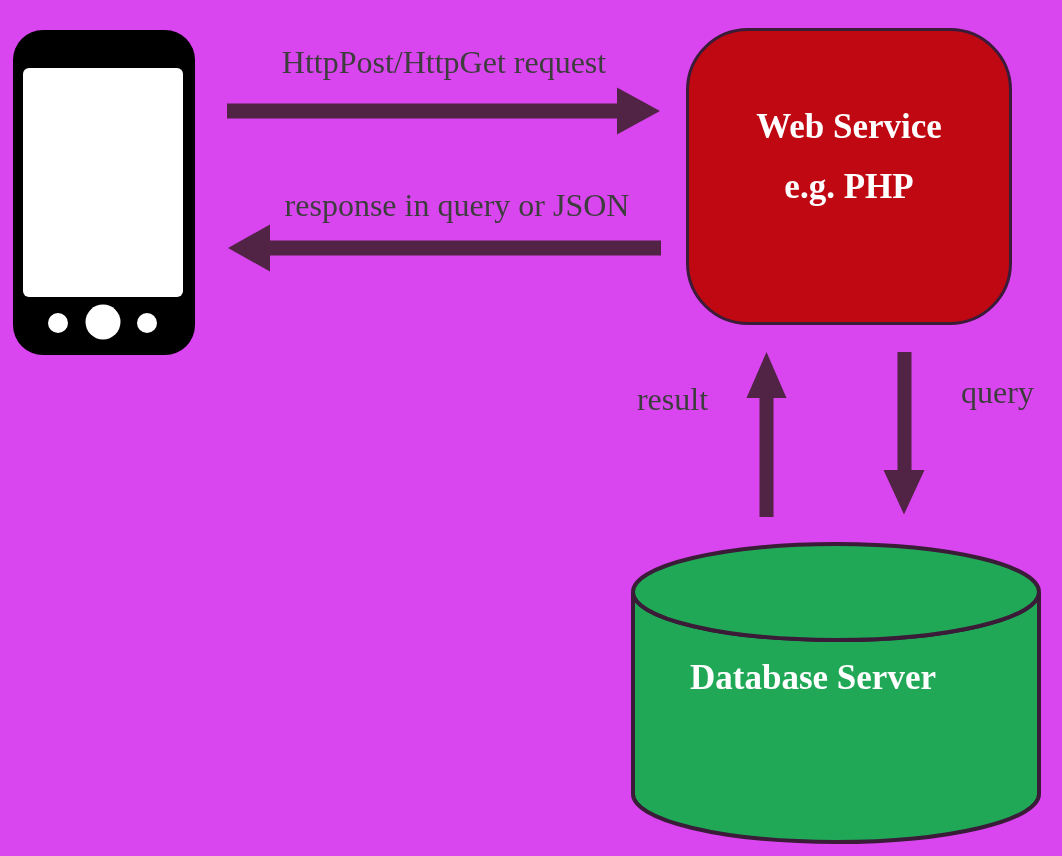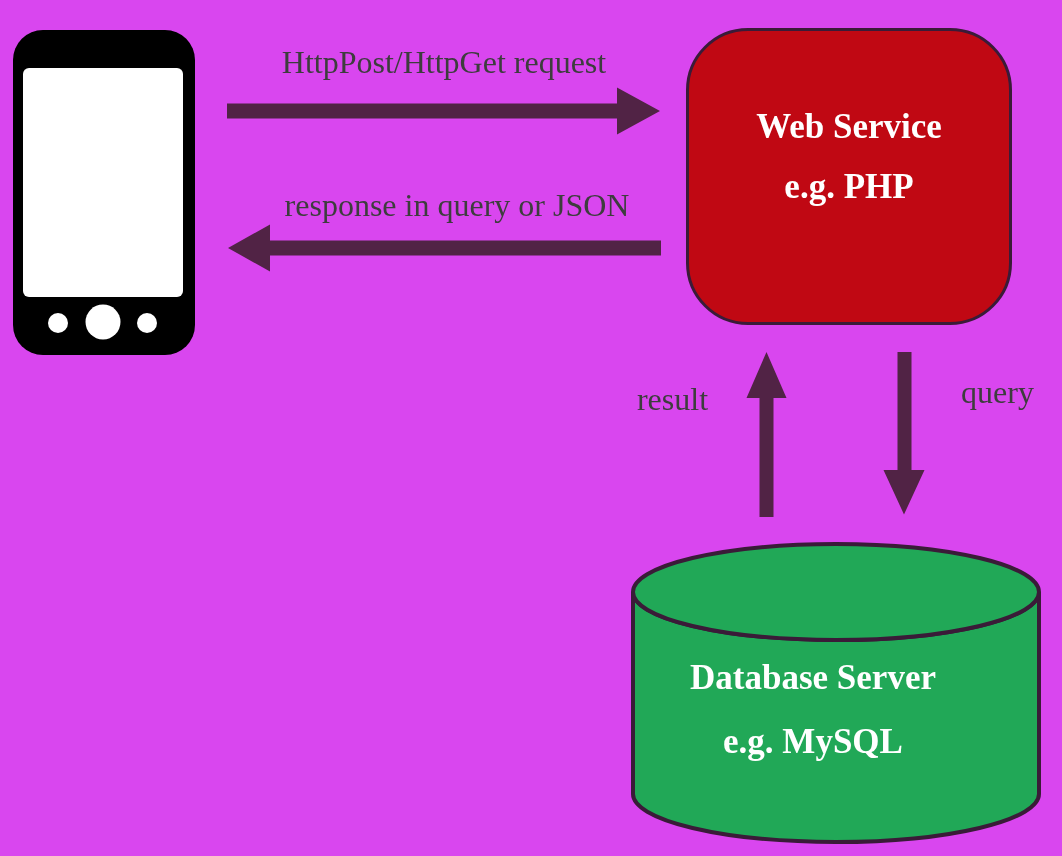--- a/index.html
+++ b/index.html
@@ -92,15 +92,14 @@
   <div class="edge-label" style="left:930px; top:372px; width:135px;">query</div>
   <svg class="abs" style="left:883px; top:352px;" width="42" height="163" viewBox="0 0 42 163">
     <polygon points="14.5,0 28.5,0 28.5,118 41.5,118 21,162.5 0.5,118 14.5,118" fill="#512345"></polygon>
   </svg>
 
   <svg class="abs" style="left:629px; top:538px;" width="414" height="312" viewBox="0 0 414 312">
     <path d="M 4 54 L 4 256 A 203 48 0 0 0 410 256 L 410 54 A 203 48 0 0 1 4 54 Z" stroke="#3a1b38" stroke-width="4" fill="#21a857"></path>
     <ellipse cx="207" cy="54" rx="203" ry="48" stroke="#3a1b38" stroke-width="4" fill="#21a857"></ellipse>
   </svg>
   <div class="db-label" style="top:655px;">Database Server</div>
-  <div class="db-label" style="top:719px;">e.g. MySQL</div>
 
 </div>
 
 </body></html>

